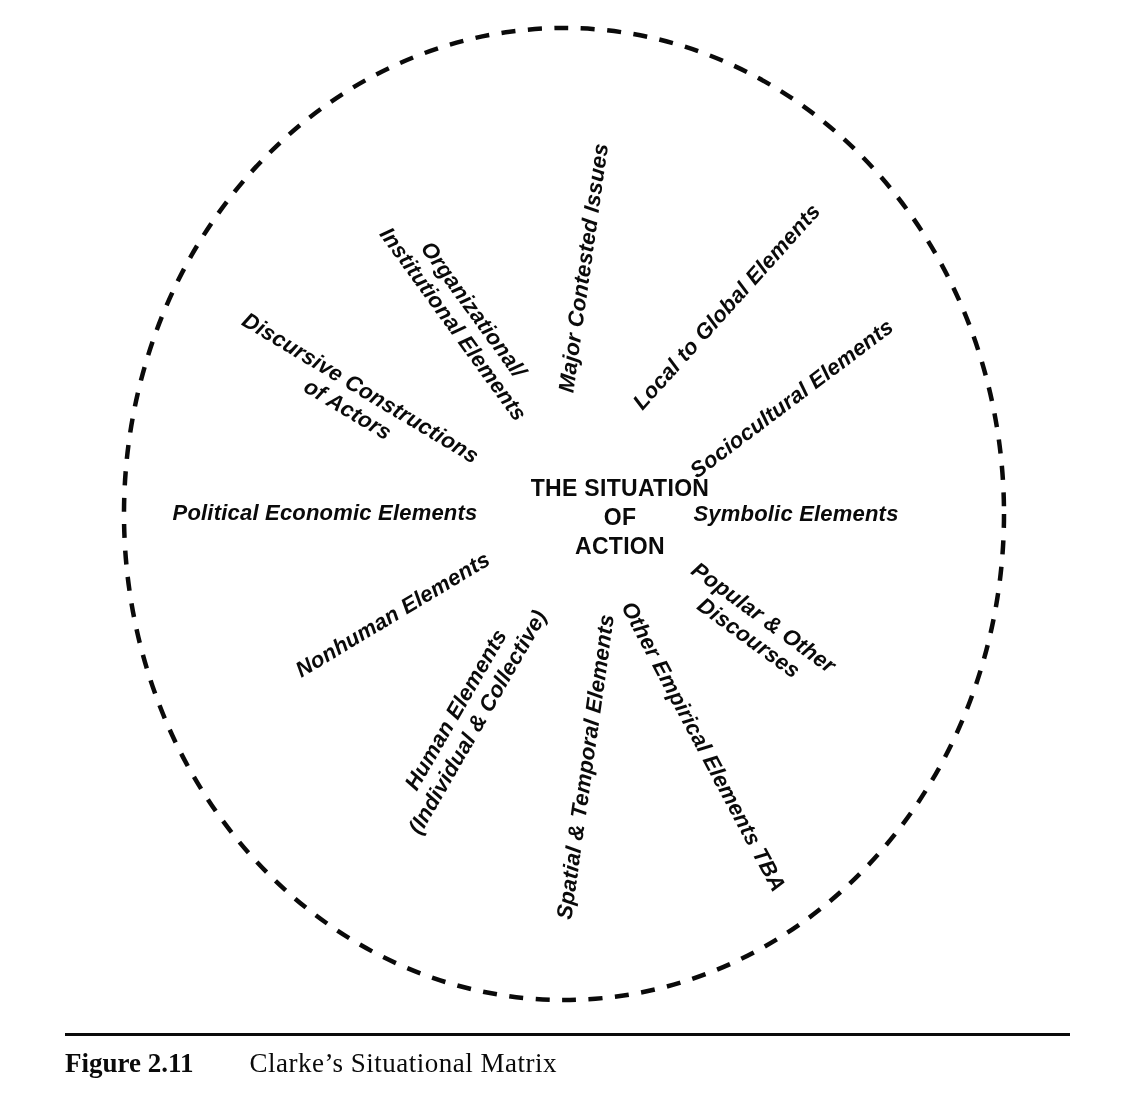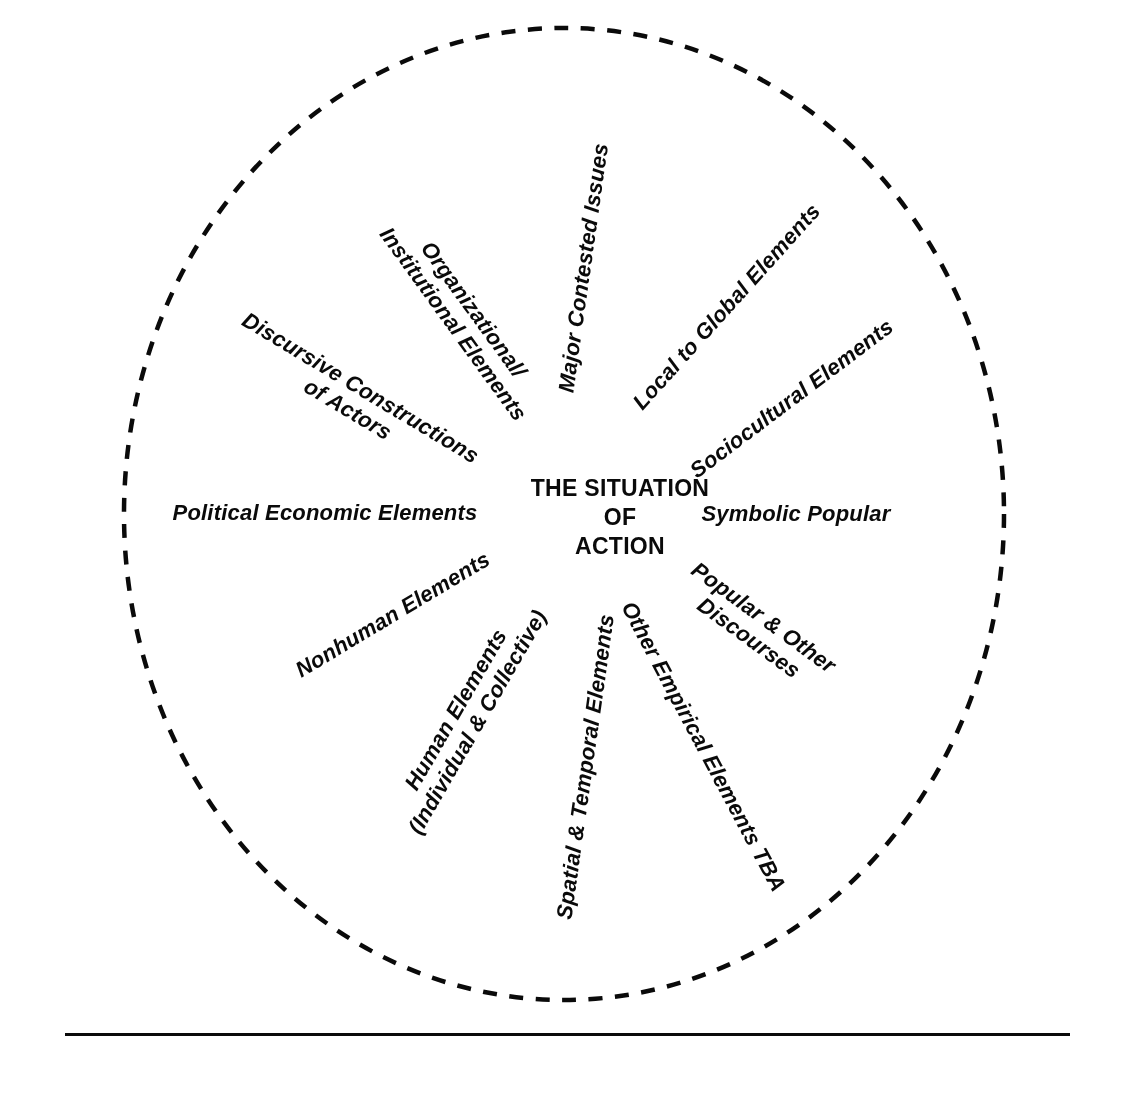--- a/index.html
+++ b/index.html
@@ -90,30 +90,33 @@
     <ellipse cx="564" cy="514" rx="440" ry="486" fill="none" stroke="#0a0a0a" stroke-width="4.5" stroke-dasharray="14 12.5"></ellipse>
   </svg>
 
   <div class="center-label">THE SITUATION
 OF
 ACTION</div>
 
   <div class="spoke s0">Major Contested Issues</div>
   <div class="spoke s1">Local to Global Elements</div>
   <div class="spoke s2">Sociocultural Elements</div>
-  <div class="spoke s3">Symbolic Popular</div>
+  <div class="spoke s3">Symbolic Elements</div>
   <div class="spoke s4">Popular &amp; Other
 Discourses</div>
   <div class="spoke s5">Other Empirical Elements TBA</div>
   <div class="spoke s6">Spatial &amp; Temporal Elements</div>
   <div class="spoke s7">Human Elements
 (Individual &amp; Collective)</div>
   <div class="spoke s8">Nonhuman Elements</div>
   <div class="spoke s9">Political Economic Elements</div>
   <div class="spoke s10">Discursive Constructions
 of Actors</div>
   <div class="spoke s11">Organizational/
 Institutional Elements</div>
 
   <div class="caption-rule"></div>
 
+  <div class="caption">
+    <span class="fig-label">Figure 2.11</span><span class="fig-title">Clarke’s Situational Matrix</span>
+  </div>
 
 </div>
 
 </body></html>

